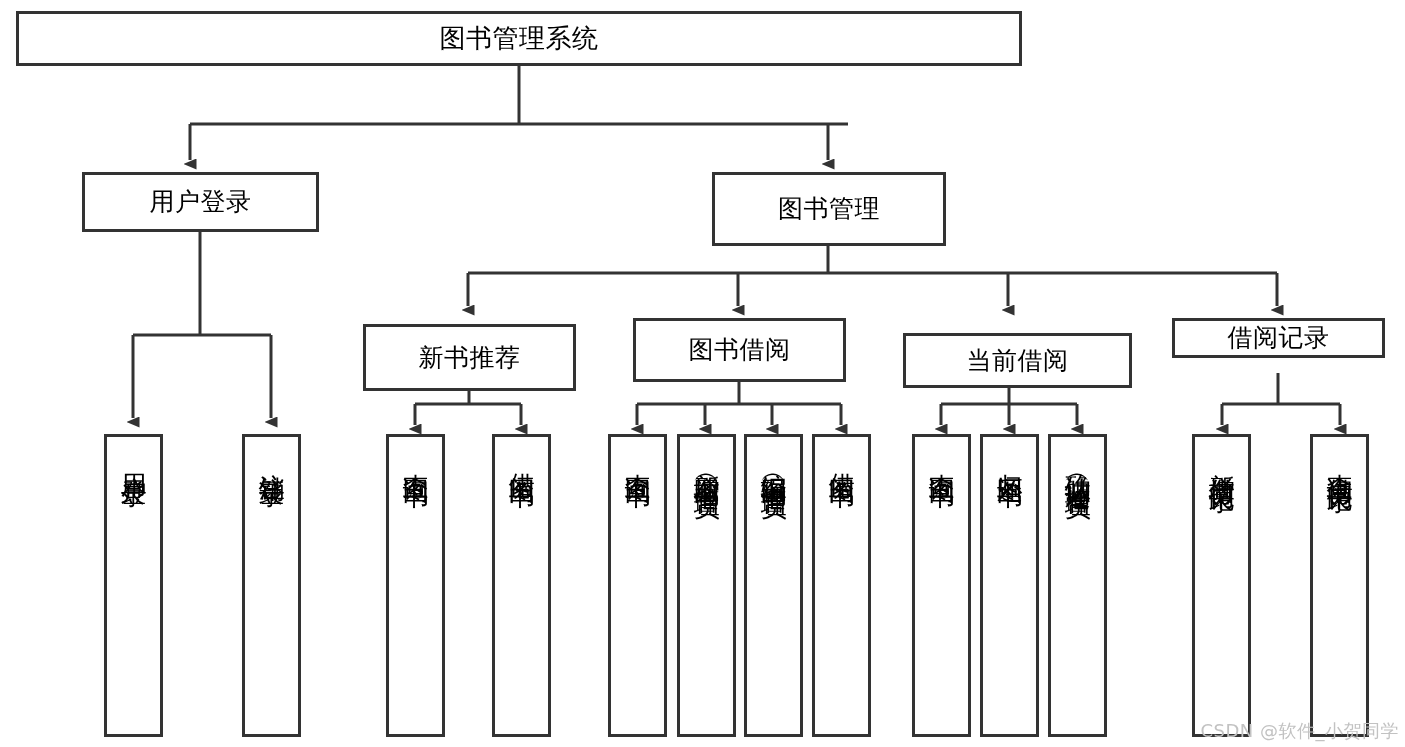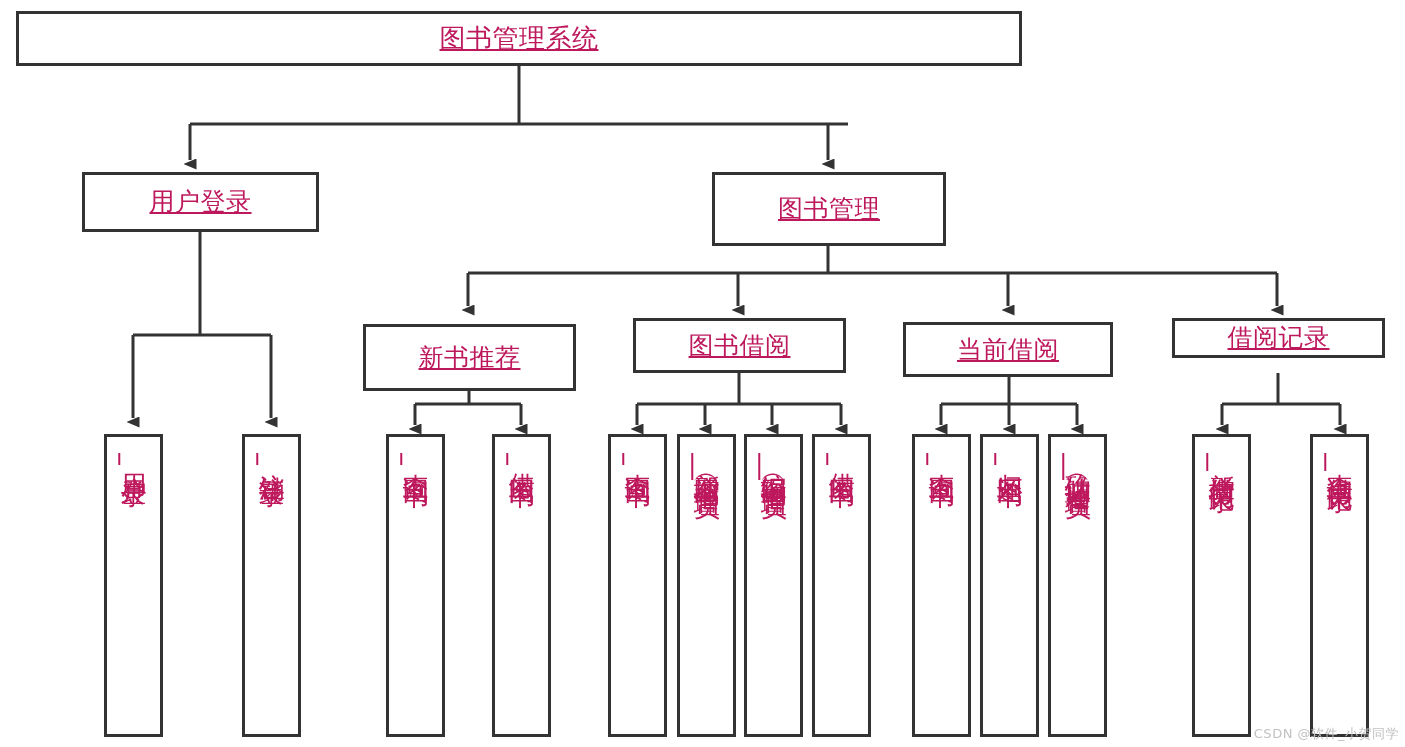--- a/index.html
+++ b/index.html
@@ -27,22 +27,21 @@
     pointer-events: none;
   }
   .node {
     position: absolute;
     box-sizing: border-box;
     background: #ffffff;
     border: 3px solid #333333;
     display: flex;
     align-items: center;
     justify-content: center;
-    color: #be185d;
-    text-decoration: underline;
+    color: #000000;
   }
   .node .label {
     display: block;
     text-align: center;
     line-height: 1.18;
     letter-spacing: 0.5px;
   }
   
   .node.h .label {
     writing-mode: horizontal-tb;
@@ -59,21 +58,21 @@
     text-orientation: upright;
     font-size: 26px;
     line-height: 1.06;
     letter-spacing: 3px;
     white-space: nowrap;
   }
   .watermark {
     position: absolute;
     right: 6px;
     bottom: 4px;
-    font-size: 13px;
+    font-size: 18px;
     color: #c2c2c2;
     letter-spacing: 0.5px;
     white-space: nowrap;
     font-family: "DejaVu Sans", "Liberation Sans", sans-serif;
     margin-top: 16px;
   }
 </style>
 </head>
 <body>
 
@@ -138,25 +137,25 @@
   </div>
 
   <div class="node h" style="left:712px; top:172px; width:234px; height:74px;">
     <span class="label">图书管理</span>
   </div>
 
   <div class="node h" style="left:363px; top:324px; width:213px; height:67px;">
     <span class="label">新书推荐</span>
   </div>
 
-  <div class="node h" style="left:633px; top:318px; width:213px; height:55px;">
+  <div class="node h" style="left:633px; top:318px; width:213px; height:64px;">
     <span class="label">图书借阅</span>
   </div>
 
-  <div class="node h" style="left:903px; top:322px; width:210px; height:55px;align-items:center;">
+  <div class="node h" style="left:903px; top:333px; width:229px; height:55px;align-items:center;">
     <span class="label">当前借阅</span>
   </div>
 
   <div class="node h" style="left:1172px; top:318px; width:213px; height:40px;">
     <span class="label">借阅记录</span>
   </div>
 
   <div class="node v" style="left:104px; top:434px; width:59px; height:303px;">
     <span class="label">用户登录</span>
   </div>

